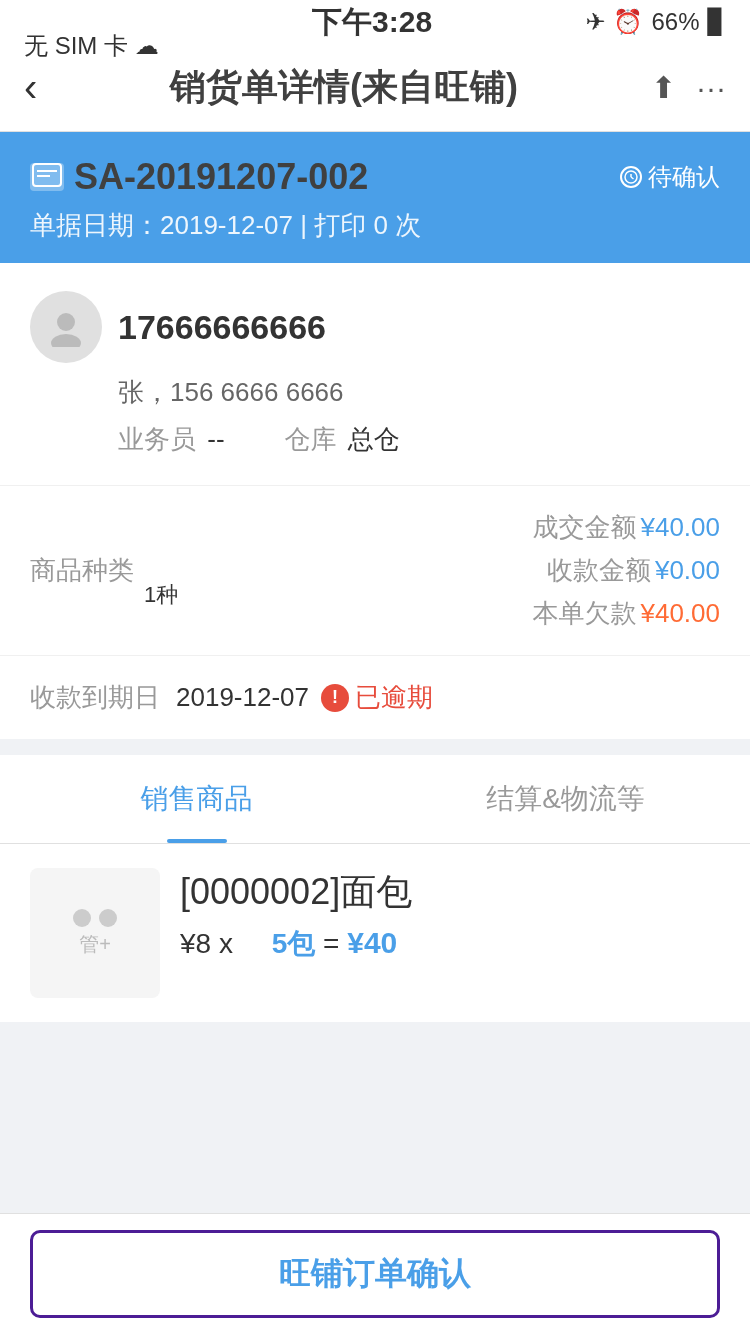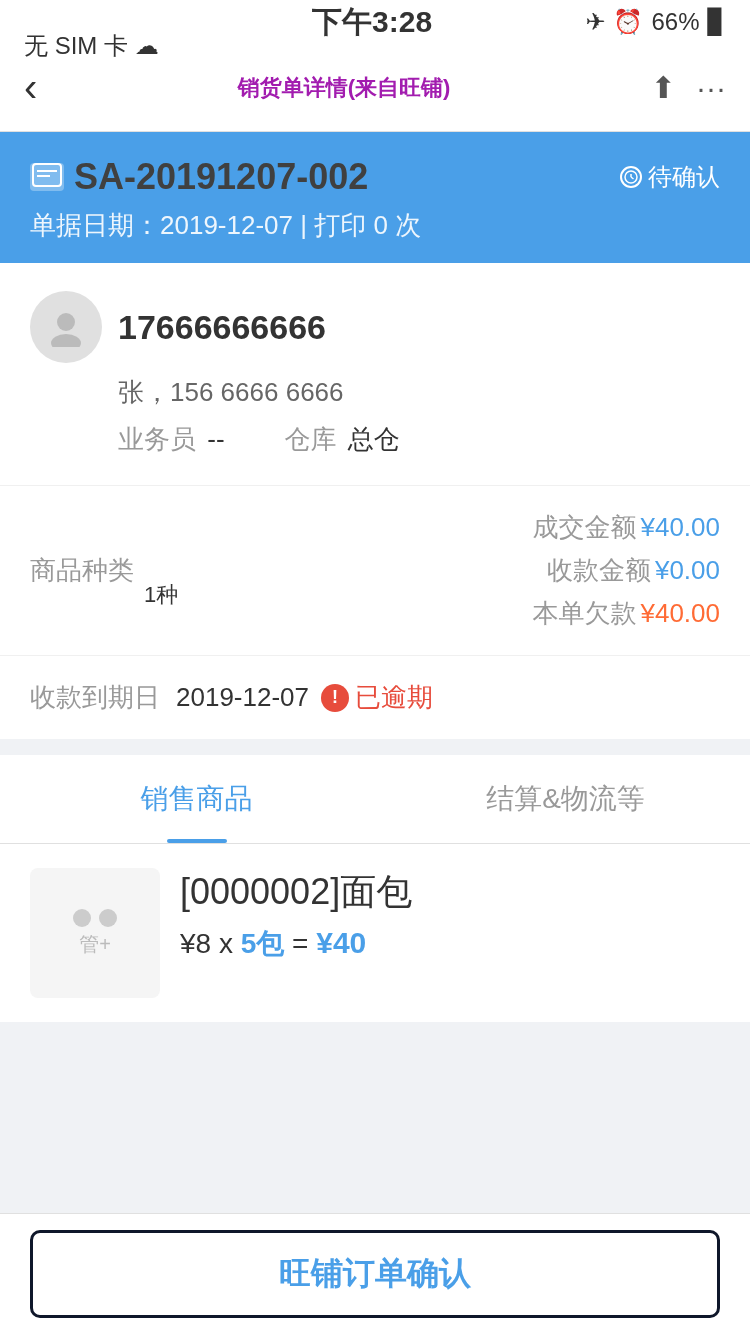--- a/index.html
+++ b/index.html
@@ -34,23 +34,23 @@
       width: 750px;
       height: 88px;
       background: #fff;
       display: flex;
       align-items: center;
       justify-content: space-between;
       padding: 0 24px;
       border-bottom: 1px solid #e0e0e0;
     }
     .nav-title {
-      font-size: 22px;
+      font-size: 36px;
       font-weight: 600;
-      color: #a21caf;
+      color: #404040;
     }
     .nav-icons { display: flex; gap: 20px; align-items: center; }
     .nav-back { font-size: 40px; color: #333; }
     .nav-icon-btn { font-size: 30px; color: #555; }
 
     
     .header-card {
       background: #4a9fe8;
       padding: 24px 30px 20px;
       margin-bottom: 0;
@@ -273,37 +273,37 @@
       flex-shrink: 0;
       color: #ccc;
       font-size: 48px;
     }
     .product-info { flex: 1; }
     .product-name { font-size: 36px; color: #333; font-weight: 500; margin-bottom: 8px; }
     .product-price {
       font-size: 28px;
       color: #333;
     }
-    .price-highlight { color: #4a9fe8; font-weight: 600; }
+    .price-highlight { color: #4a9fe8; font-weight: 600; margin-left: 31px; }
     .price-total { color: #4a9fe8; font-weight: 700; font-size: 30px; }
 
     
     .bottom-bar {
       position: fixed;
       bottom: 0;
       left: 0;
       width: 750px;
       background: #fff;
       padding: 16px 30px;
       border-top: 1px solid #e0e0e0;
     }
     .confirm-btn {
       width: 100%;
       height: 88px;
-      border: 3px solid #0f172a;
+      border: 3px solid #4c1d95;
       border-radius: 10px;
       background: #fff;
       color: #4a9fe8;
       font-size: 32px;
       font-weight: 600;
       cursor: pointer;
       display: flex;
       align-items: center;
       justify-content: center;
     }

